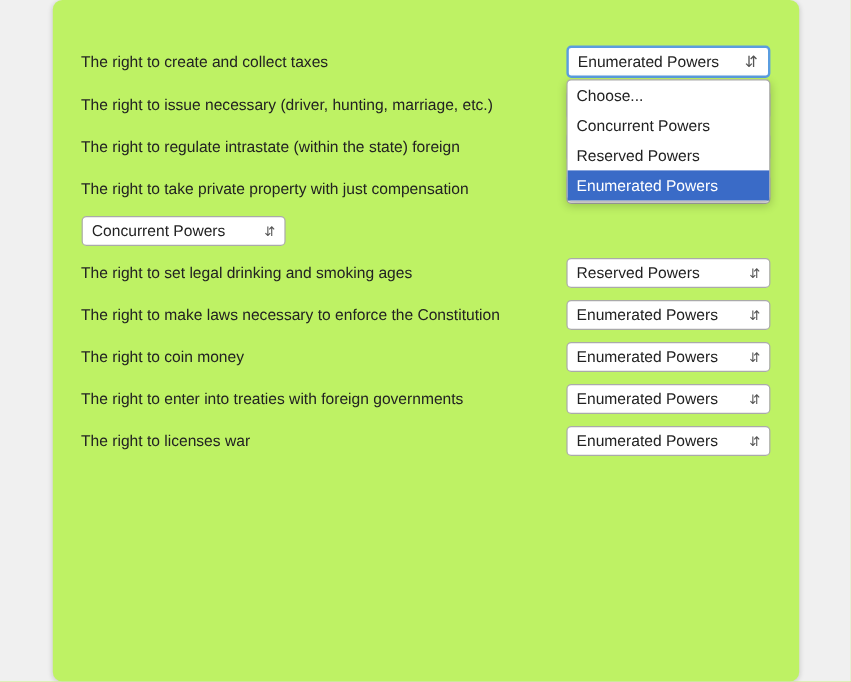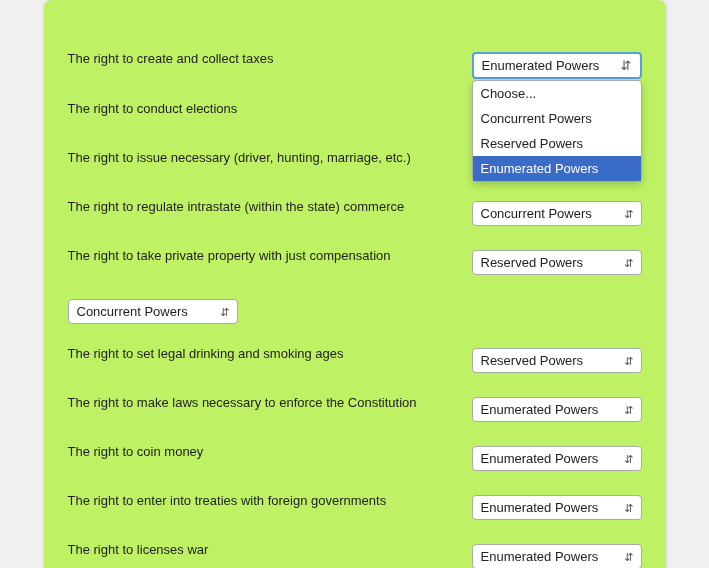--- a/index.html
+++ b/index.html
@@ -41,21 +41,20 @@
     }
     .question-text {
       flex: 1;
       color: #222;
       font-size: 13px;
       padding-right: 12px;
     }
     .select-wrapper {
       position: relative;
       display: inline-block;
-      margin-top: 14px;
     }
     .answer-select {
       appearance: none;
       -webkit-appearance: none;
       background: #fff;
       border: 1.5px solid #aaa;
       border-radius: 4px;
       padding: 4px 28px 4px 8px;
       font-size: 13px;
       color: #222;
@@ -133,29 +132,25 @@
           </div>
           <div class="dropdown-overlay" style="top: 28px; right: 0px;">
             <div class="dropdown-item">Choose...</div>
             <div class="dropdown-item">Concurrent Powers</div>
             <div class="dropdown-item">Reserved Powers</div>
             <div class="dropdown-item selected-item">Enumerated Powers</div>
           </div>
         </div>
       </div>
       <div class="question-row">
-        <span class="question-text">The right to conduct elections</span>
-        <div class="select-wrapper" style="position: relative;"><select class="answer-select"><option value="">Choose...</option><option value="Concurrent Powers">Concurrent Powers</option><option value="Reserved Powers">Reserved Powers</option><option value="Enumerated Powers">Enumerated Powers</option></select><span class="select-arrow">⇵</span></div>
-      </div>
-      <div class="question-row">
         <span class="question-text">The right to issue necessary (driver, hunting, marriage, etc.)</span>
         <div class="select-wrapper" style="position: relative;"><select class="answer-select"><option value="">Choose...</option><option value="Concurrent Powers">Concurrent Powers</option><option value="Reserved Powers">Reserved Powers</option><option value="Enumerated Powers">Enumerated Powers</option></select><span class="select-arrow">⇵</span></div>
       </div>
       <div class="question-row">
-        <span class="question-text">The right to regulate intrastate (within the state) commerce</span>
+        <span class="question-text">The right to regulate intrastate (within the state) foreign</span>
         <div class="select-wrapper" style="position: relative;"><select class="answer-select"><option value="">Choose...</option><option value="Concurrent Powers" selected="">Concurrent Powers</option><option value="Reserved Powers">Reserved Powers</option><option value="Enumerated Powers">Enumerated Powers</option></select><span class="select-arrow">⇵</span></div>
       </div>
       <div class="question-row">
         <span class="question-text">The right to take  private property with just compensation</span>
         <div class="select-wrapper" style="position: relative;"><select class="answer-select"><option value="">Choose...</option><option value="Concurrent Powers">Concurrent Powers</option><option value="Reserved Powers" selected="">Reserved Powers</option><option value="Enumerated Powers">Enumerated Powers</option></select><span class="select-arrow">⇵</span></div>
       </div>
       <div class="question-row">
         <div class="select-wrapper" style="position: relative;"><select class="answer-select"><option value="">Choose...</option><option value="Concurrent Powers" selected="">Concurrent Powers</option><option value="Reserved Powers">Reserved Powers</option><option value="Enumerated Powers">Enumerated Powers</option></select><span class="select-arrow">⇵</span></div>
       </div>
       <div class="question-row">

